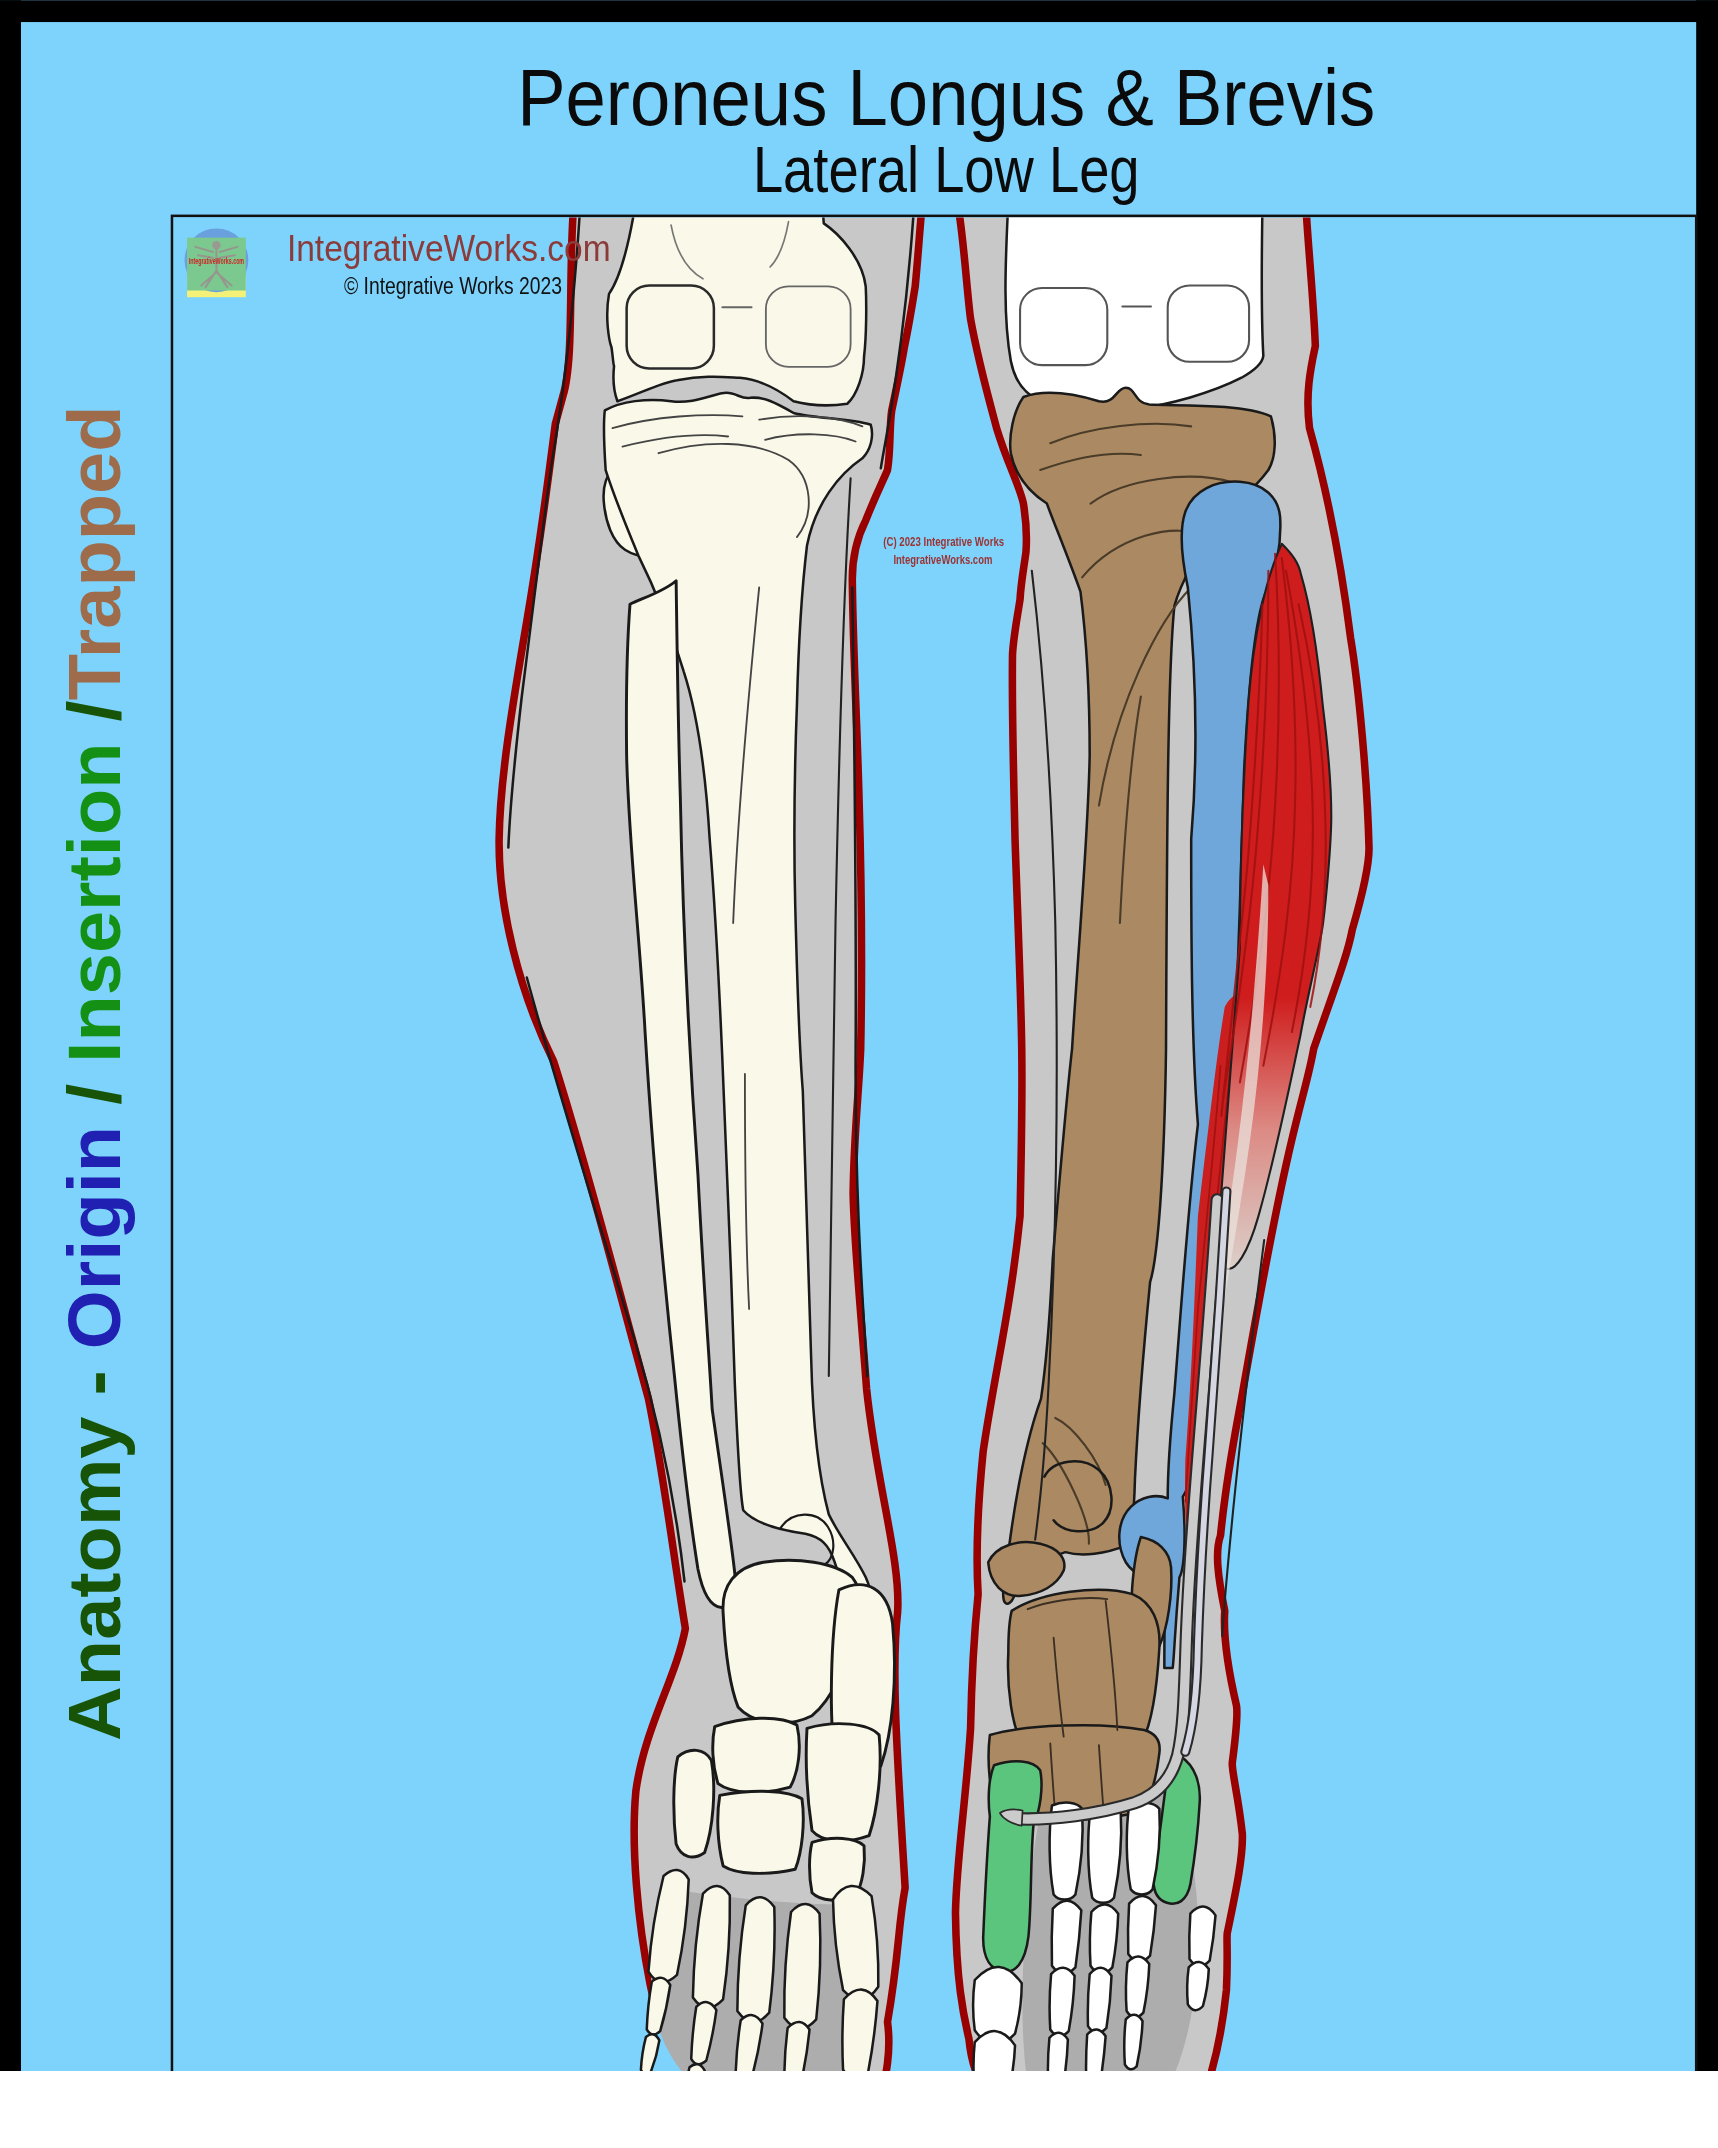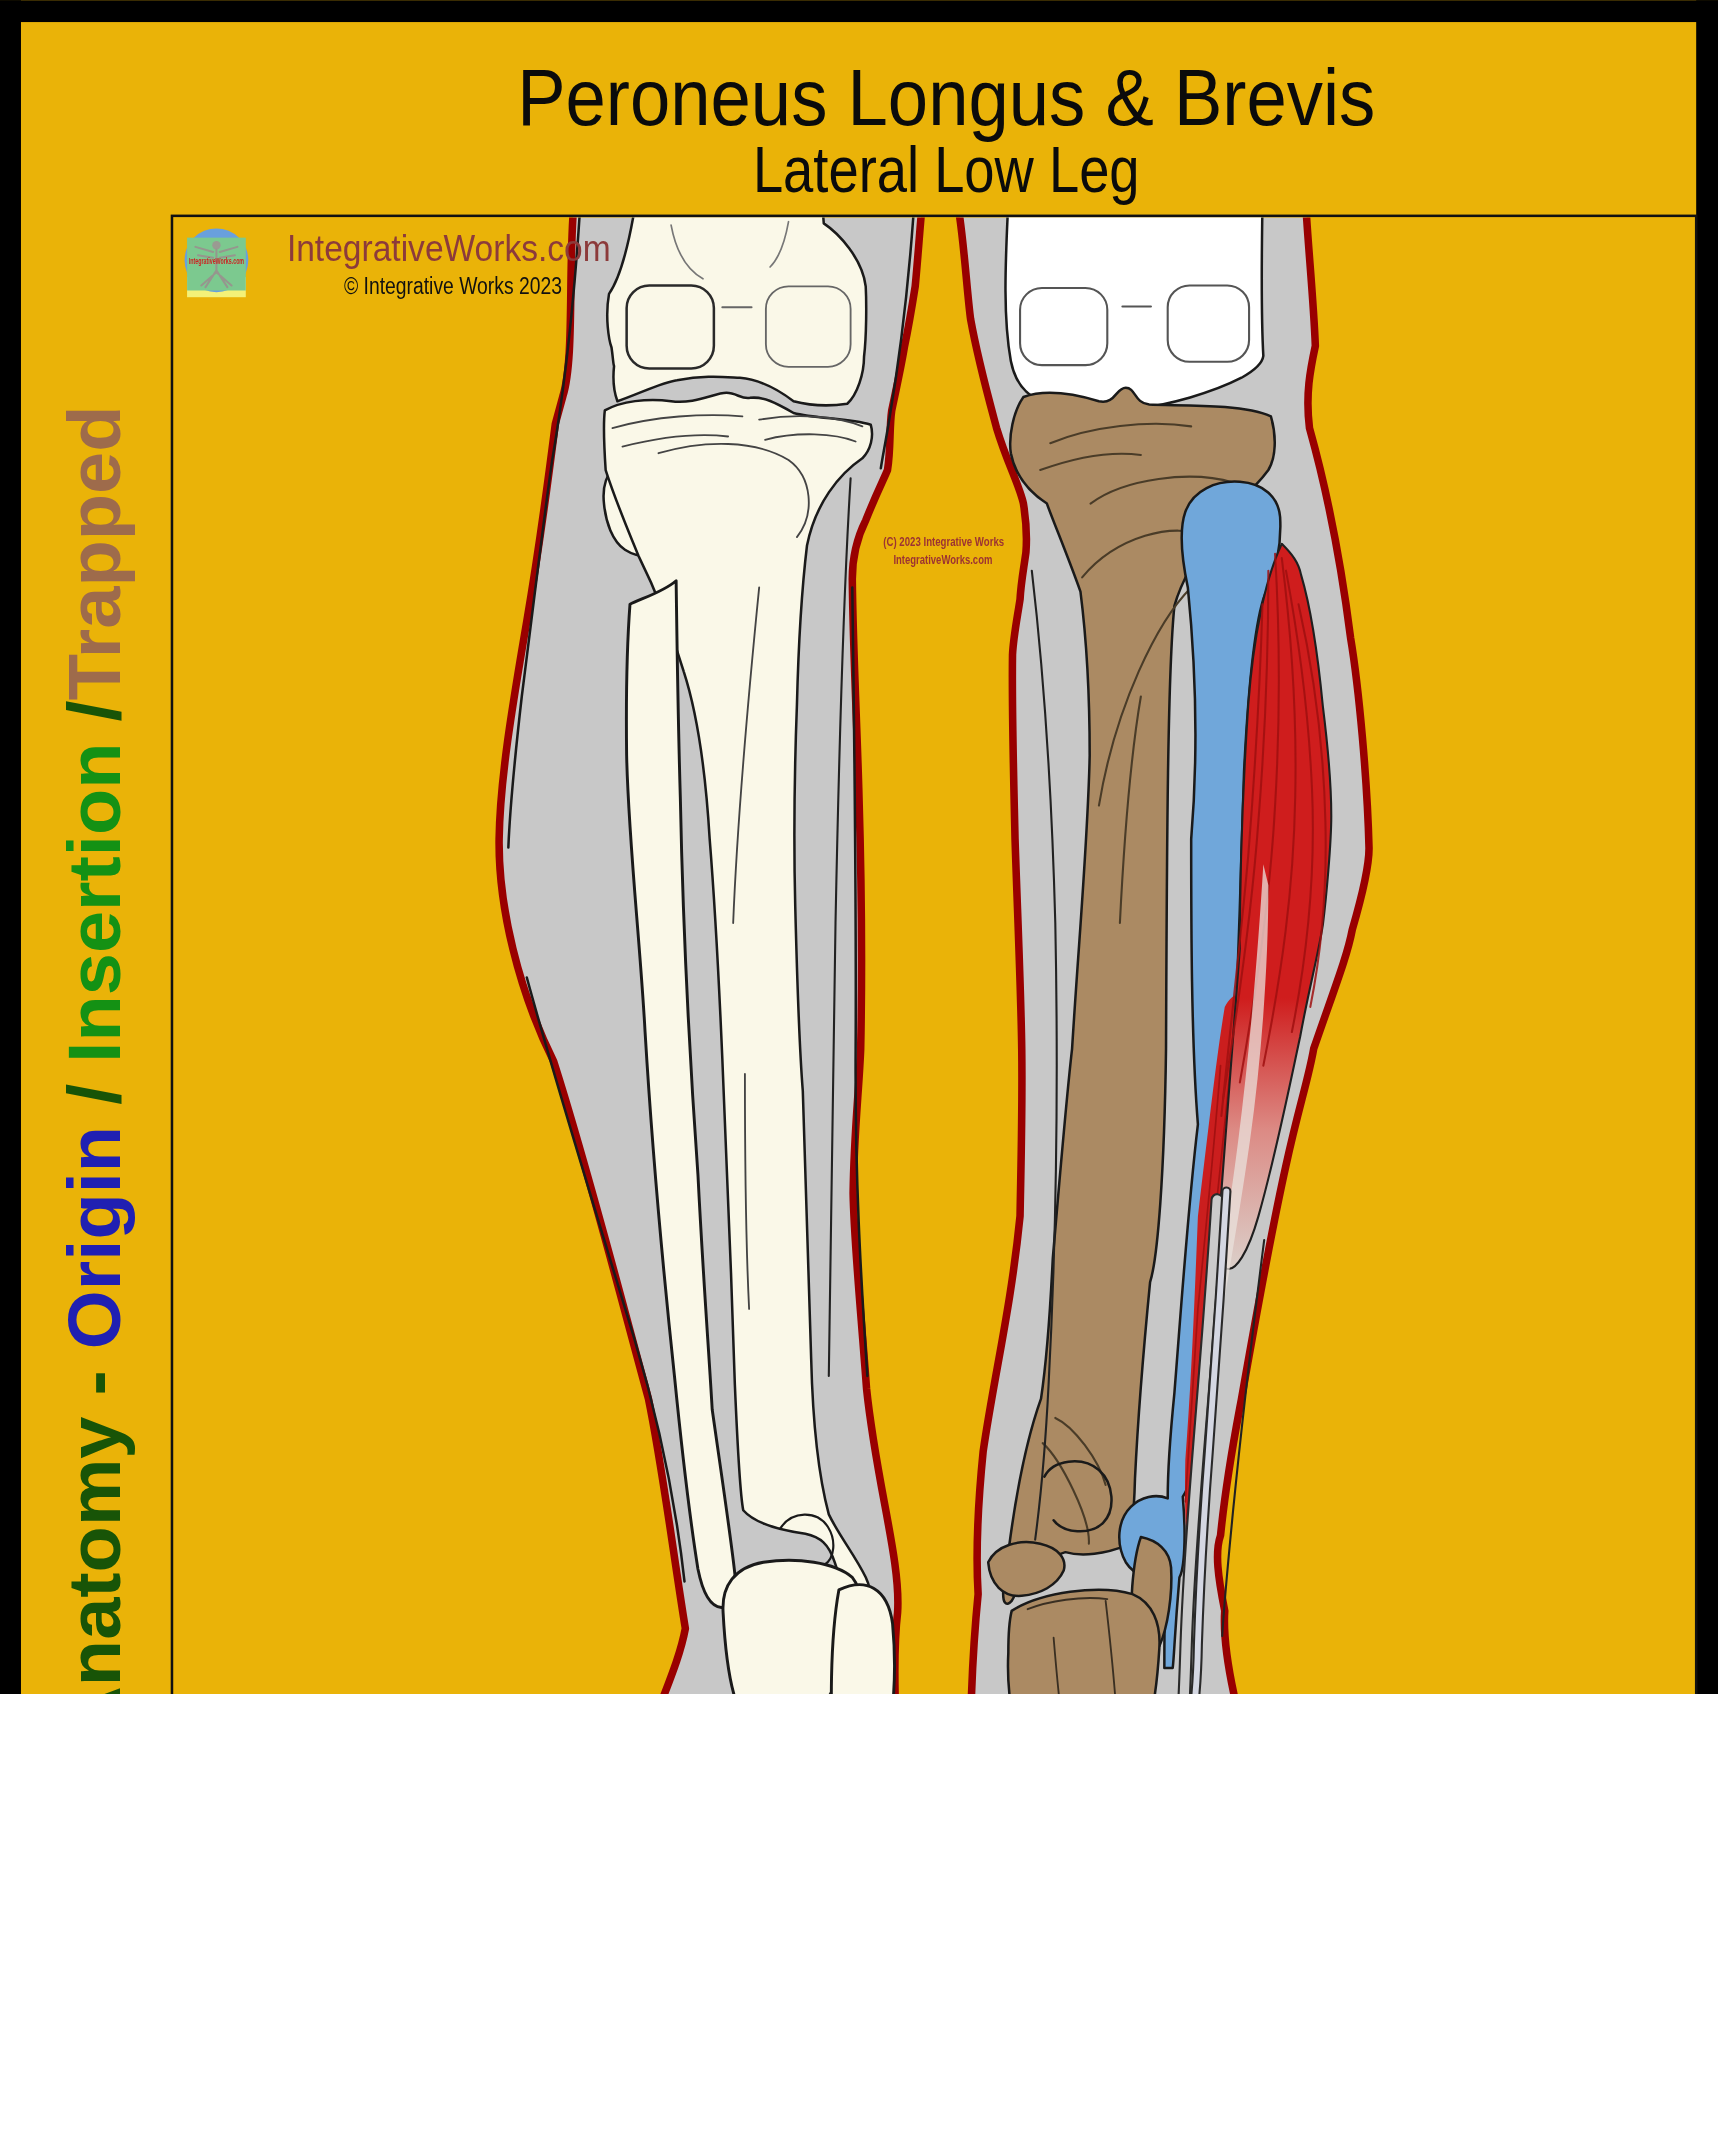--- a/index.html
+++ b/index.html
@@ -1,16 +1,16 @@
 <!DOCTYPE html>
 <html style="font-size:13.4px"><head>
 <meta charset="utf-8">
 <style>
   html,body{margin:0;padding:0;background:#fff;}
-  #page{position:relative;width:1718px;height:1694px;background:#eab308;overflow:hidden;
+  #page{position:relative;width:1718px;height:2071px;background:#7dd3fc;overflow:hidden;
         font-family:"Liberation Sans", sans-serif;}
   svg{position:absolute;left:0;top:0;}
 </style>
 </head>
 <body>
 <div id="page">
 <svg width="1718" height="2148" viewBox="0 0 2048 2560" xmlns="http://www.w3.org/2000/svg">
 <defs>
   <clipPath id="contentclip">
           <rect x="207" y="259" width="1813" height="2274"></rect>

